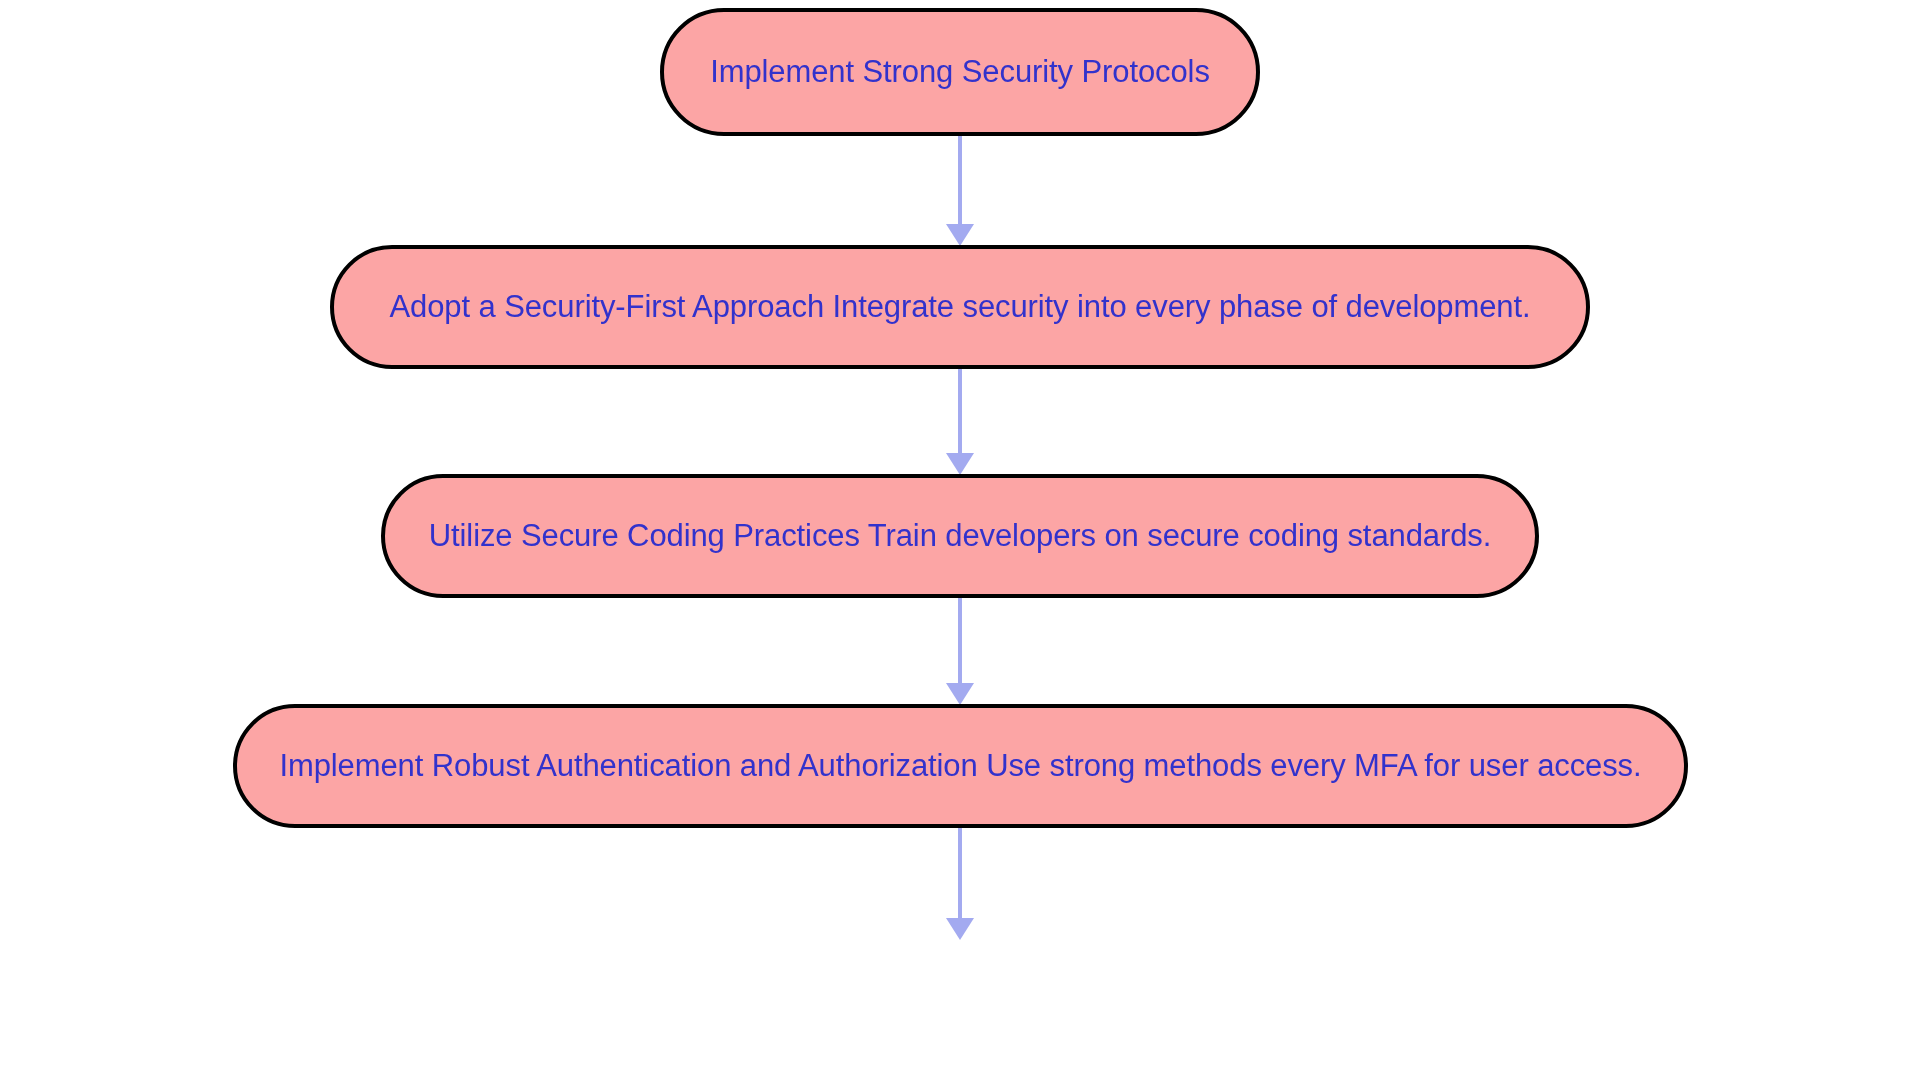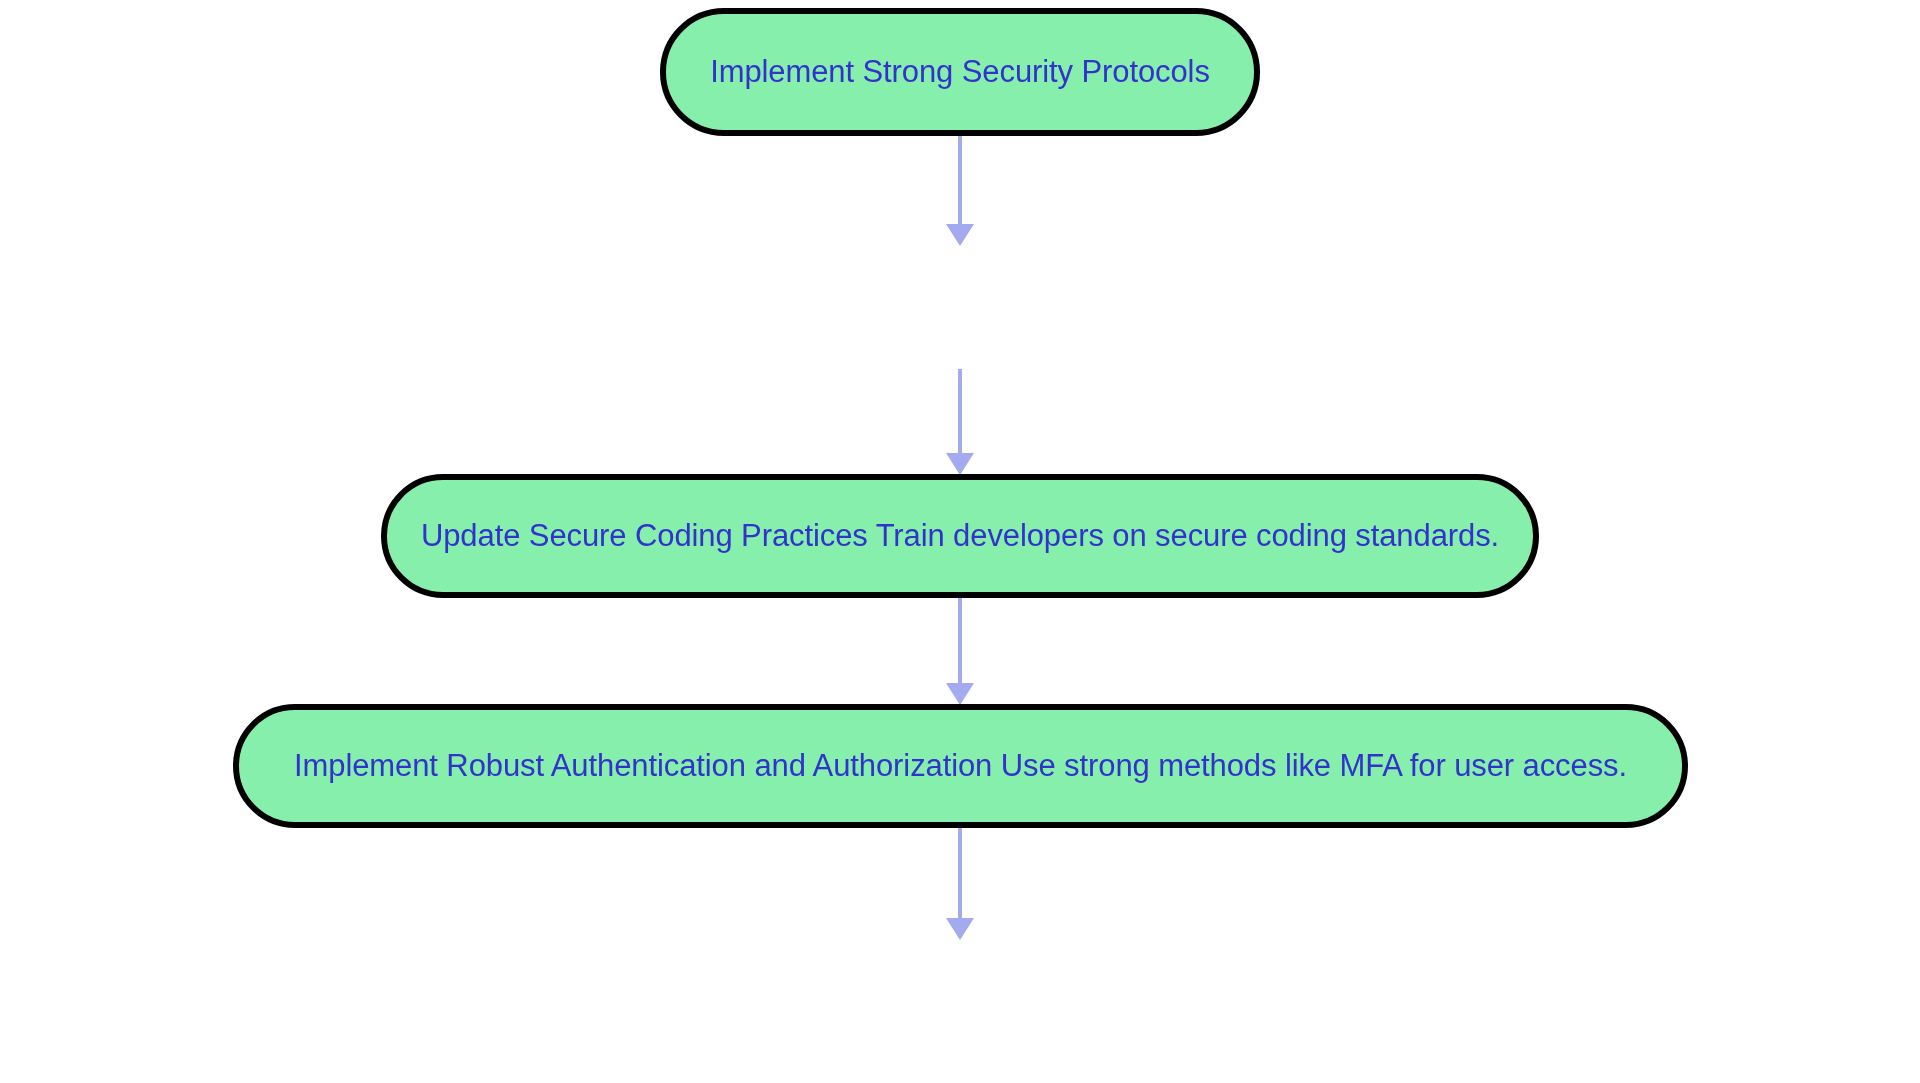--- a/index.html
+++ b/index.html
@@ -17,22 +17,22 @@
     height: 1083px;
     background: #ffffff;
     overflow: hidden;
   }
   .flow-node {
     position: absolute;
     box-sizing: border-box;
     display: flex;
     align-items: center;
     justify-content: center;
-    background: #86efac;
-    border: 6px solid #000000;
+    background: #fca5a5;
+    border: 4px solid #000000;
     border-radius: 999px;
     padding: 0 34px;
     text-align: center;
   }
   .flow-node-label {
     color: #3232cc;
     font-family: "Liberation Sans", sans-serif;
     font-size: 31px;
     font-weight: 400;
     line-height: 1.22;
@@ -89,37 +89,40 @@
 
   <div class="flow-node node-1">
     <span class="flow-node-label">Implement Strong Security Protocols</span>
   </div>
 
   <div class="connector conn-1">
     <div class="shaft"></div>
     <div class="head"></div>
   </div>
 
+  <div class="flow-node node-2">
+    <span class="flow-node-label">Adopt a Security-First Approach Integrate security into every phase of development.</span>
+  </div>
 
   <div class="connector conn-2">
     <div class="shaft"></div>
     <div class="head"></div>
   </div>
 
   <div class="flow-node node-3">
-    <span class="flow-node-label">Update Secure Coding Practices Train developers on secure coding standards.</span>
+    <span class="flow-node-label">Utilize Secure Coding Practices Train developers on secure coding standards.</span>
   </div>
 
   <div class="connector conn-3">
     <div class="shaft"></div>
     <div class="head"></div>
   </div>
 
   <div class="flow-node node-4">
-    <span class="flow-node-label">Implement Robust Authentication and Authorization Use strong methods like MFA for user access.</span>
+    <span class="flow-node-label">Implement Robust Authentication and Authorization Use strong methods every MFA for user access.</span>
   </div>
 
   <div class="connector conn-4">
     <div class="shaft"></div>
     <div class="head"></div>
   </div>
 
 
 </div>
 

